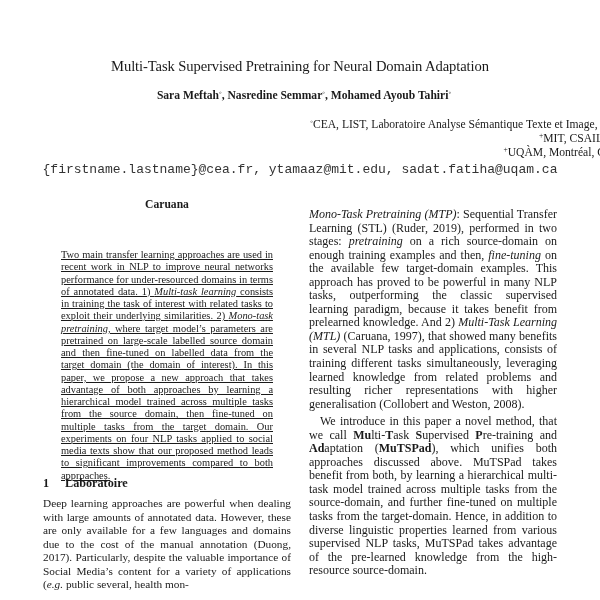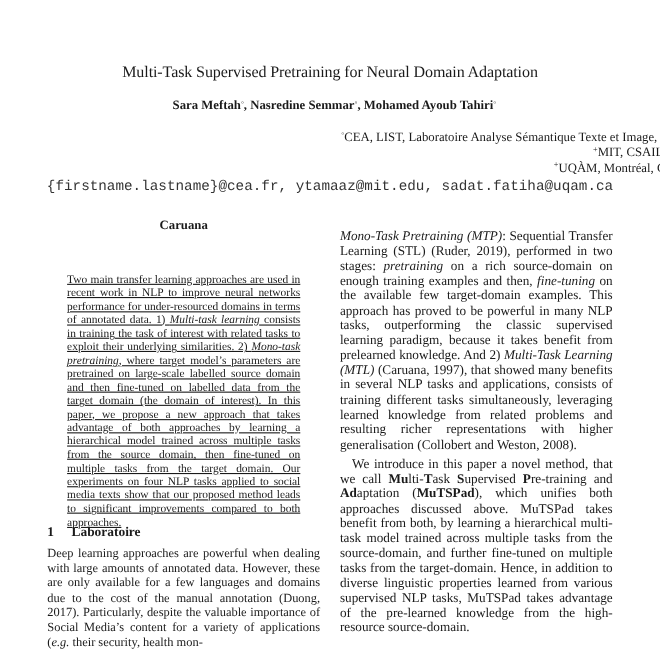--- a/index.html
+++ b/index.html
@@ -73,19 +73,19 @@
 
 <div class="abstract-heading">Caruana</div>
 
 <div class="abstract-body">
   <p><span>Two main transfer learning approaches are used in recent work in NLP to improve neural networks performance for under-resourced domains in terms of annotated data. 1) </span><i>Multi-task learning</i><span> consists in training the task of interest with related tasks to exploit their underlying similarities. 2) </span><i>Mono-task pretraining</i><span>, where target model’s parameters are pretrained on large-scale labelled source domain and then fine-tuned on labelled data from the target domain (the domain of interest). In this paper, we propose a new approach that takes advantage of both approaches by learning a hierarchical model trained across multiple tasks from the source domain, then fine-tuned on multiple tasks from the target domain. Our experiments on four NLP tasks applied to social media texts show that our proposed method leads to significant improvements compared to both approaches.</span></p>
 </div>
 
 <div class="intro-heading"><span class="num">1</span><span>Laboratoire</span></div>
 
 <div class="col-left-body">
-  <p><span>Deep learning approaches are powerful when dealing with large amounts of annotated data. However, these are only available for a few languages and domains due to the cost of the manual annotation (Duong, 2017). Particularly, despite the valuable importance of Social Media’s content for a variety of applications (</span><i>e.g.</i><span> their security, health mon-</span></p>
+  <p><span>Deep learning approaches are powerful when dealing with large amounts of annotated data. However, these are only available for a few languages and domains due to the cost of the manual annotation (Duong, 2017). Particularly, despite the valuable importance of Social Media’s content for a variety of applications (</span><i>e.g.</i><span> public several, health mon-</span></p>
 </div>
 
 <div class="col-right-body">
   <p><i>Mono-Task Pretraining (MTP)</i><span>: Sequential Transfer Learning (STL) (Ruder, 2019), performed in two stages: </span><i>pretraining</i><span> on a rich source-domain on enough training examples and then, </span><i>fine-tuning</i><span> on the available few target-domain examples. This approach has proved to be powerful in many NLP tasks, outperforming the classic supervised learning paradigm, because it takes benefit from prelearned knowledge. And 2) </span><i>Multi-Task Learning (MTL)</i><span> (Caruana, 1997), that showed many benefits in several NLP tasks and applications, consists of training different tasks simultaneously, leveraging learned knowledge from related problems and resulting richer representations with higher generalisation (Collobert and Weston, 2008).</span></p>
   <p class="indent"><span>We introduce in this paper a novel method, that we call </span><b>Mu</b><span>lti-</span><b>T</b><span>ask </span><b>S</b><span>upervised </span><b>P</b><span>re-training and </span><b>Ad</b><span>aptation (</span><b>MuTSPad</b><span>), which unifies both approaches discussed above. MuTSPad takes benefit from both, by learning a hierarchical multi-task model trained across multiple tasks from the source-domain, and further fine-tuned on multiple tasks from the target-domain. Hence, in addition to diverse linguistic properties learned from various supervised NLP tasks, MuTSPad takes advantage of the pre-learned knowledge from the high-resource source-domain.</span></p>
 </div>
 
 </body></html>

